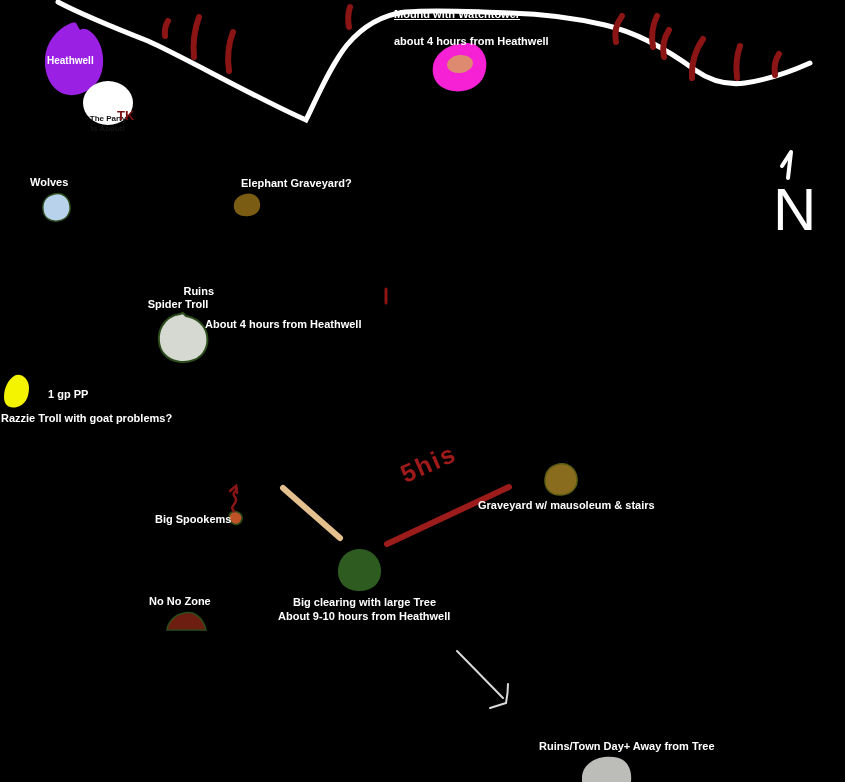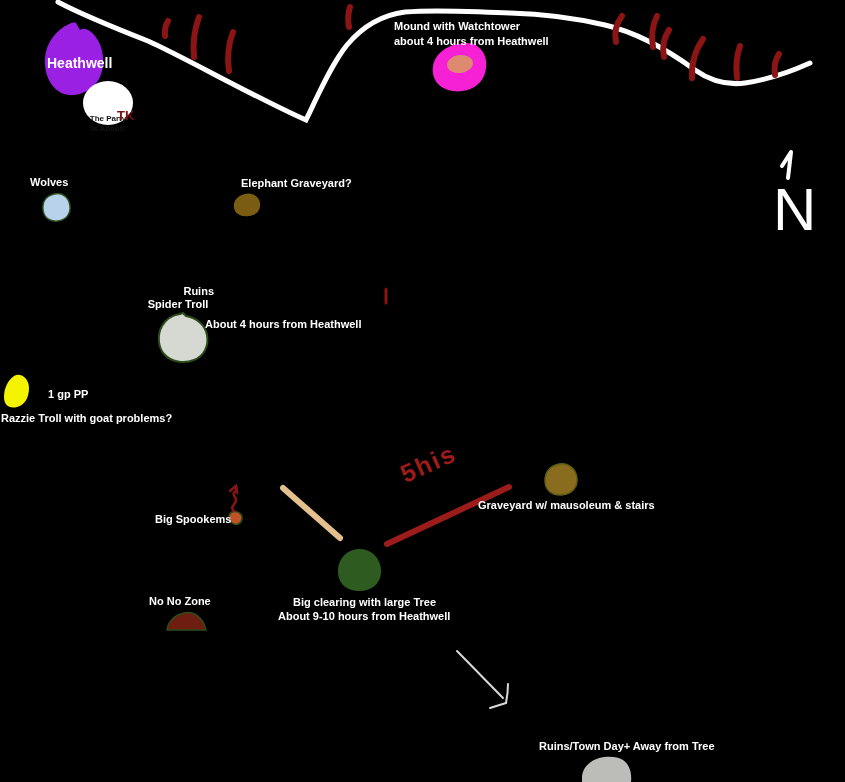--- a/index.html
+++ b/index.html
@@ -1,25 +1,25 @@
 <!DOCTYPE html>
 <html><head>
 <meta charset="utf-8">
 <style>
   html,body{margin:0;padding:0;background:#000;}
   .map{position:relative;width:845px;height:782px;background:#000;overflow:hidden;
        font-family:"Liberation Sans",sans-serif;}
   svg{position:absolute;left:0;top:0;}
   .lbl{position:absolute;font:bold 11px "Liberation Sans",sans-serif;color:#fff;
        white-space:nowrap;line-height:1.15;}
-  .lbl-heathwell{font-size:14px;top:55px;left:47px;}
+  .lbl-heathwell{font-size:10px;top:55px;left:47px;}
   .lbl-party{font-size:8px;color:#151515;text-align:center;width:52px;left:82px;margin-top:29px;}
   .party1{top:85px;} .party2{top:95px;}
   .lbl-tk{font-size:13px;color:#7a1010;left:117px;top:109px;}
-  .mound1{left:394px;top:20px;} .mound2{left:394px;top:35px;}
+  .mound1{left:394px;top:8px;text-decoration:underline;} .mound2{left:394px;top:35px;}
   .lbl-wolves{left:30px;top:176px;}
   .lbl-elephant{left:214px;top:177px;margin-left:27px;}
   .ruins1{left:142px;top:285px;width:72px;text-align:right;}
   .ruins2{left:128px;top:298px;width:100px;text-align:center;}
   .ruins-note{left:205px;top:318px;}
   .lbl-gp{left:48px;top:388px;}
   .lbl-razzie{left:1px;top:412px;}
   .lbl-spookems{left:155px;top:513px;text-align:center;}
   .lbl-route{left:402px;top:461px;font-size:25px;color:#a01a1a;
              transform:rotate(-24deg);transform-origin:left center;letter-spacing:2px;}

